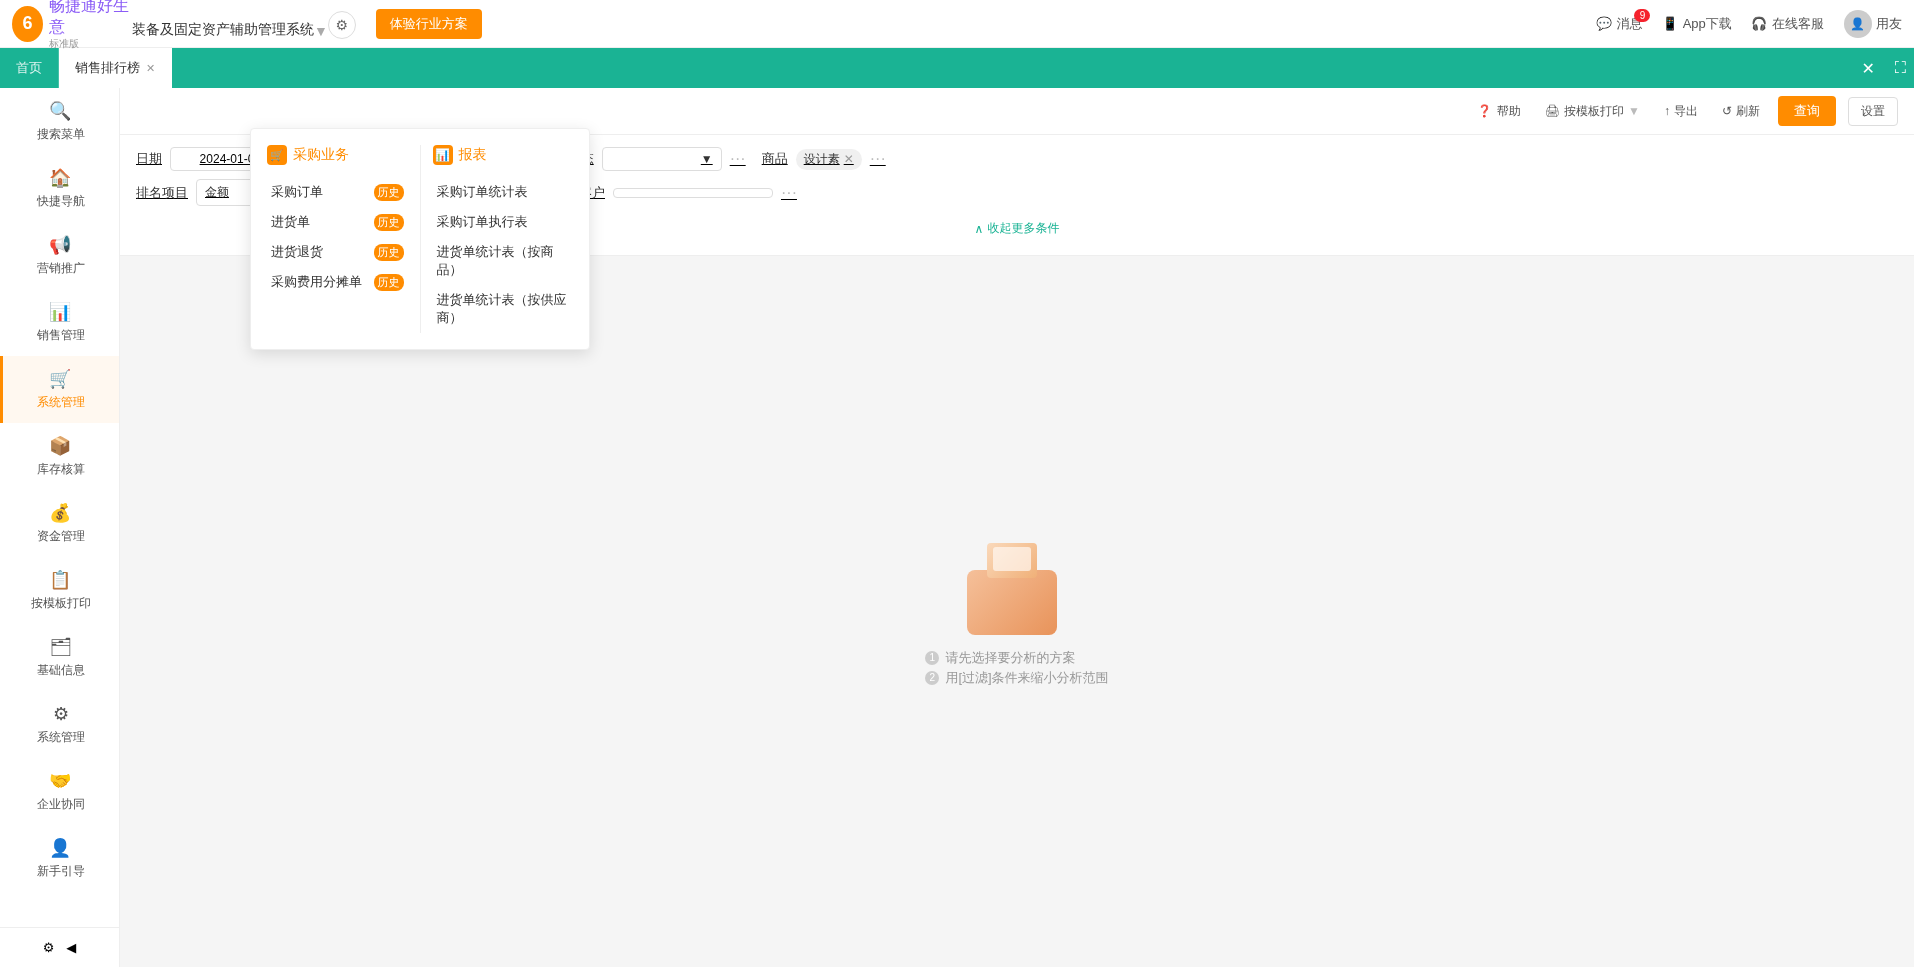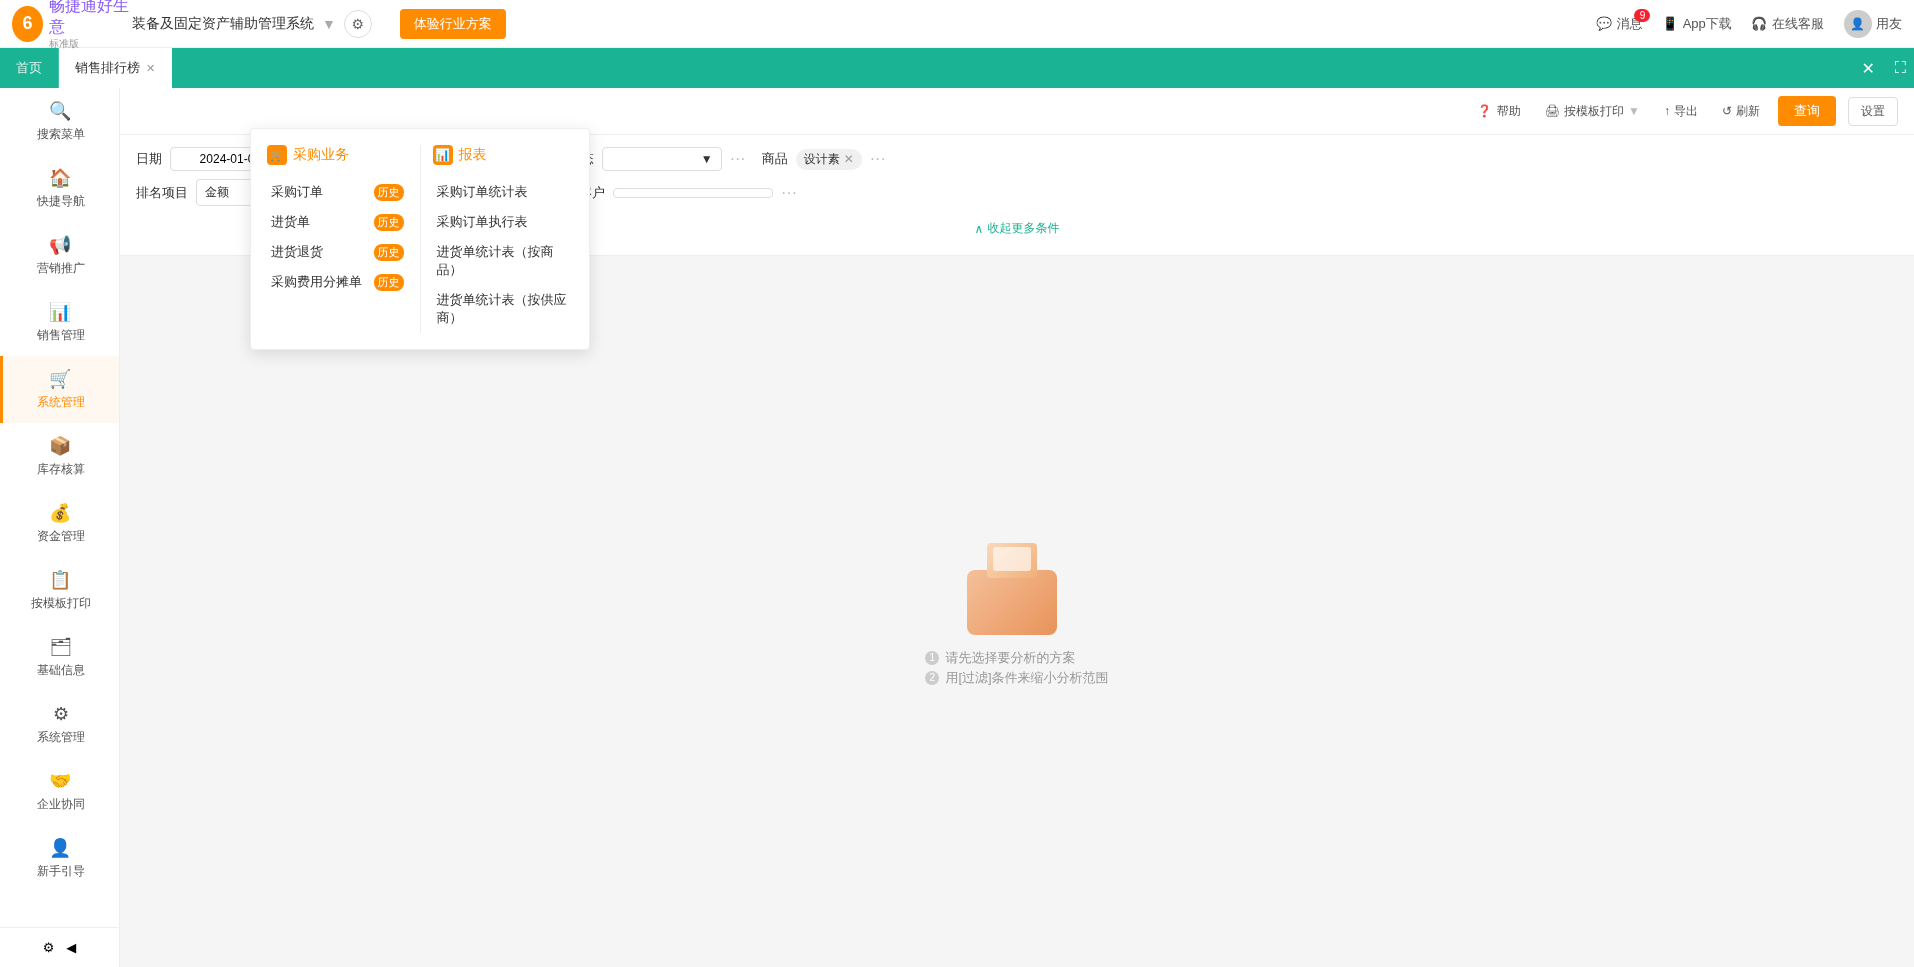--- a/index.html
+++ b/index.html
@@ -21,21 +21,21 @@
     .logo-icon {
       width: 36px; height: 36px;
       background: #ff8c00;
       border-radius: 50%;
       display: flex; align-items: center; justify-content: center;
       color: white; font-size: 18px; font-weight: bold;
     }
     .logo-text { font-size: 16px; color: #8b5cf6; line-height: 1.3; }
     .logo-sub { font-size: 10px; color: #999; }
     .system-title {
-      display: flex; align-items: center; gap: 8px;
+      display: flex; align-items: flex-end; gap: 0;
       font-size: 14px; color: #333;
     }
     .gear-btn {
       width: 28px; height: 28px; border-radius: 50%;
       border: 1px solid #ddd;
       display: flex; align-items: center; justify-content: center;
       cursor: pointer; color: #666; font-size: 14px;
     }
     .industry-btn {
       background: #ff8c00; color: white;
@@ -140,21 +140,21 @@
       cursor: pointer; color: #555;
     }
 
     
     .filter-area {
       background: #fff; padding: 12px 16px;
       border-bottom: 1px solid #eee;
     }
     .filter-row {
       display: flex; align-items: center; gap: 16px;
-      flex-wrap: wrap; margin-bottom: 8px;
+      flex-wrap: wrap; margin-bottom: 8px; text-decoration: underline;
     }
     .filter-item {
       display: flex; align-items: center; gap: 8px;
     }
     .filter-label { color: #333; font-size: 13px; white-space: nowrap; }
     .filter-select {
       display: flex; align-items: center; gap: 4px;
       border: 1px solid #ddd; border-radius: 4px;
       padding: 4px 8px; font-size: 12px; color: #333;
       background: #fff; min-width: 120px; cursor: pointer;

